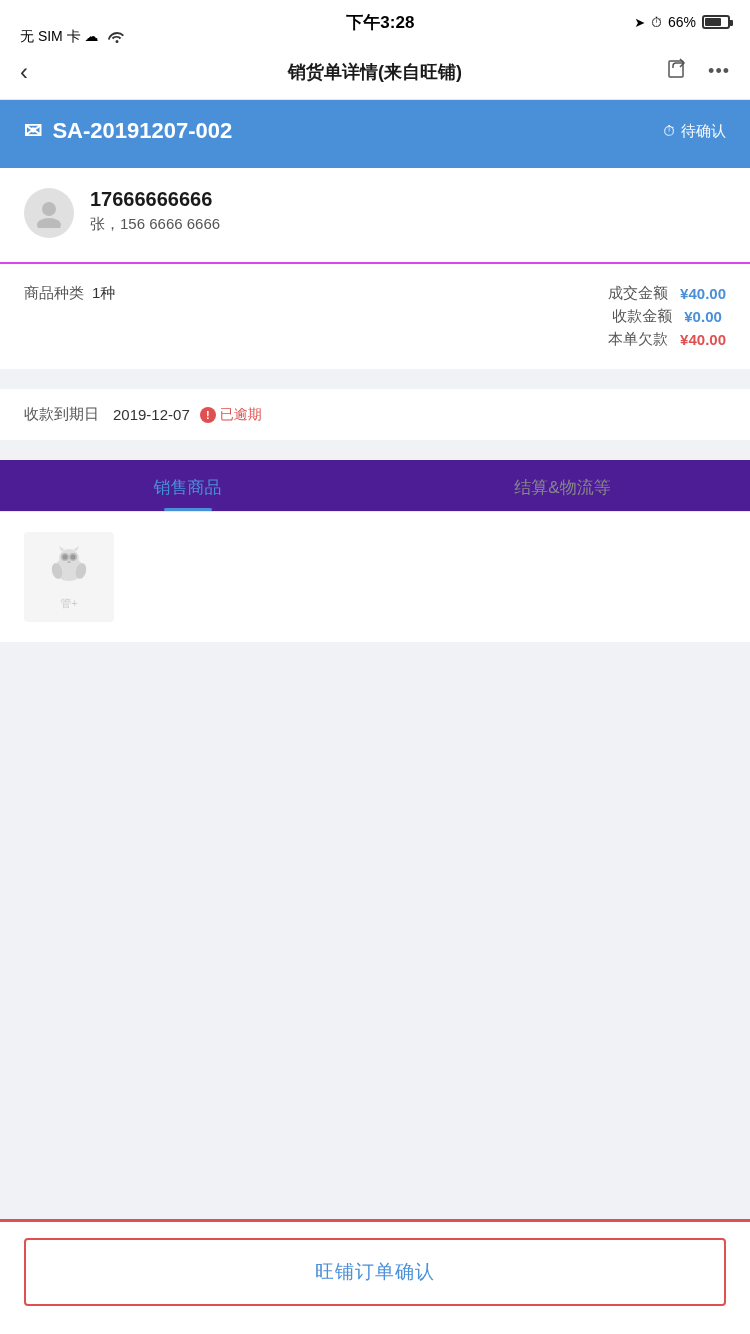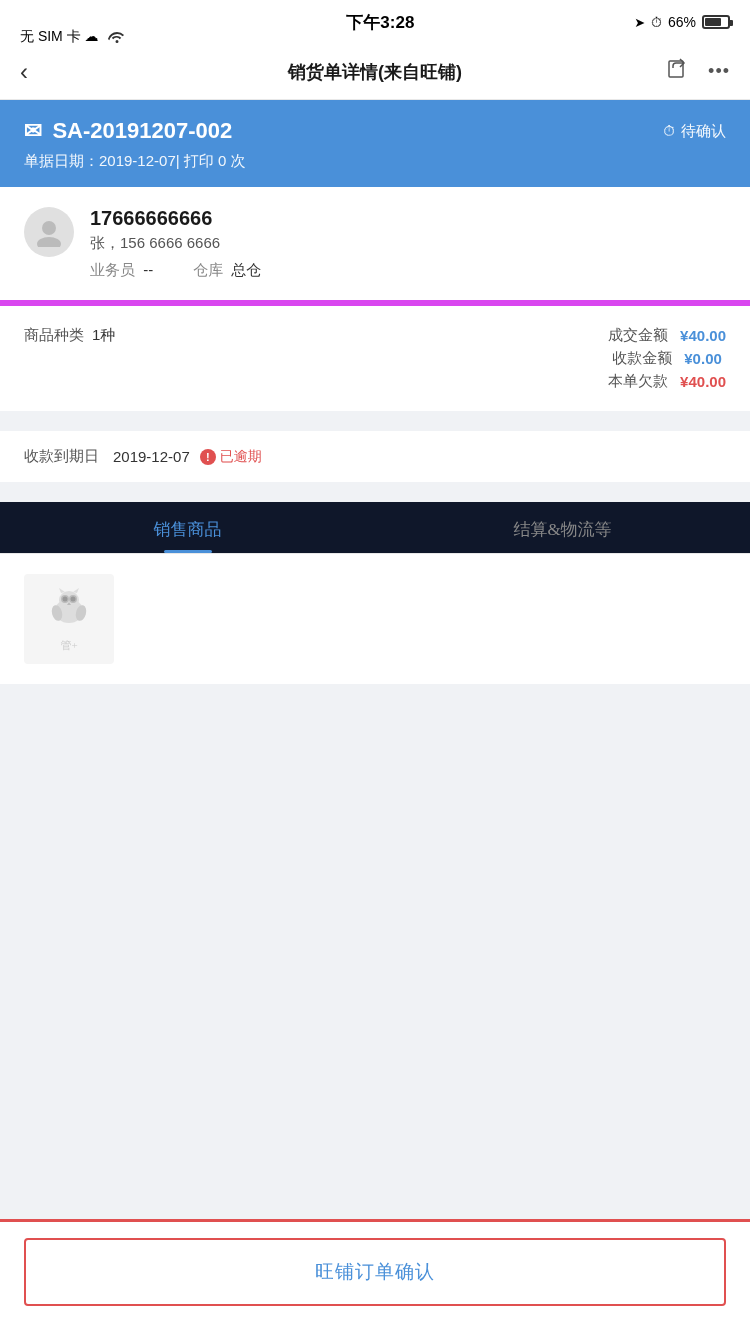--- a/index.html
+++ b/index.html
@@ -145,21 +145,21 @@
     }
     .meta-item span.label { color: #888; }
     .meta-item span.value { color: #333; margin-left: 4px; }
 
     
     .stats-section {
       background: #fff;
       padding: 20px 24px;
       display: flex;
       align-items: flex-start;
-      border-top: 6px solid #d946ef;
+      border-top: 2px solid #d946ef;
     }
     .stats-left {
       flex: 1;
       display: flex;
       align-items: center;
       gap: 8px;
     }
     .stats-label { font-size: 15px; color: #555; }
     .stats-value { font-size: 15px; color: #333; font-weight: 500; }
     .stats-right {
@@ -205,23 +205,22 @@
       display: flex;
       align-items: center;
       justify-content: center;
       color: #fff;
       font-size: 11px;
       font-weight: 700;
     }
 
     
     .tabs-section {
-      background: #0f172a;
+      background: #4c1d95;
       border-top: 10px solid #f0f2f5;
-      font-family: Liberation Serif, serif;
     }
     .tabs-row {
       display: flex;
       border-bottom: 1px solid #e8e8e8;
     }
     .tab-item {
       flex: 1;
       text-align: center;
       padding: 16px 0 12px;
       font-size: 17px;
@@ -383,46 +382,33 @@
   <div class="order-id-row">
     <div class="order-id">
       <span>✉</span>
       <span>SA-20191207-002</span>
     </div>
     <div class="order-status">
       <span>⏱</span>
       <span>待确认</span>
     </div>
   </div>
-  <div class="order-date">
-    <span>单据日期：</span><span>2019-12-07</span><span>| 打印 0 次</span>
-  </div>
 </div>
 
 <div class="card">
   <div class="customer-section">
     <div class="avatar">
       <svg width="30" height="30" viewBox="0 0 30 30">
         <circle cx="15" cy="11" r="7" fill="#bbb"></circle>
         <ellipse cx="15" cy="27" rx="12" ry="7" fill="#bbb"></ellipse>
       </svg>
     </div>
     <div class="customer-info">
       <div class="customer-phone">17666666666</div>
       <div class="customer-name">张，156 6666 6666</div>
-      <div class="customer-meta">
-        <div class="meta-item">
-          <span class="label">业务员</span>
-          <span class="value">--</span>
-        </div>
-        <div class="meta-item">
-          <span class="label">仓库</span>
-          <span class="value">总仓</span>
-        </div>
-      </div>
     </div>
   </div>
 
   <div class="stats-section">
     <div class="stats-left">
       <span class="stats-label">商品种类</span>
       <span class="stats-value">1种</span>
     </div>
     <div class="stats-right">
       <div class="stats-row">

